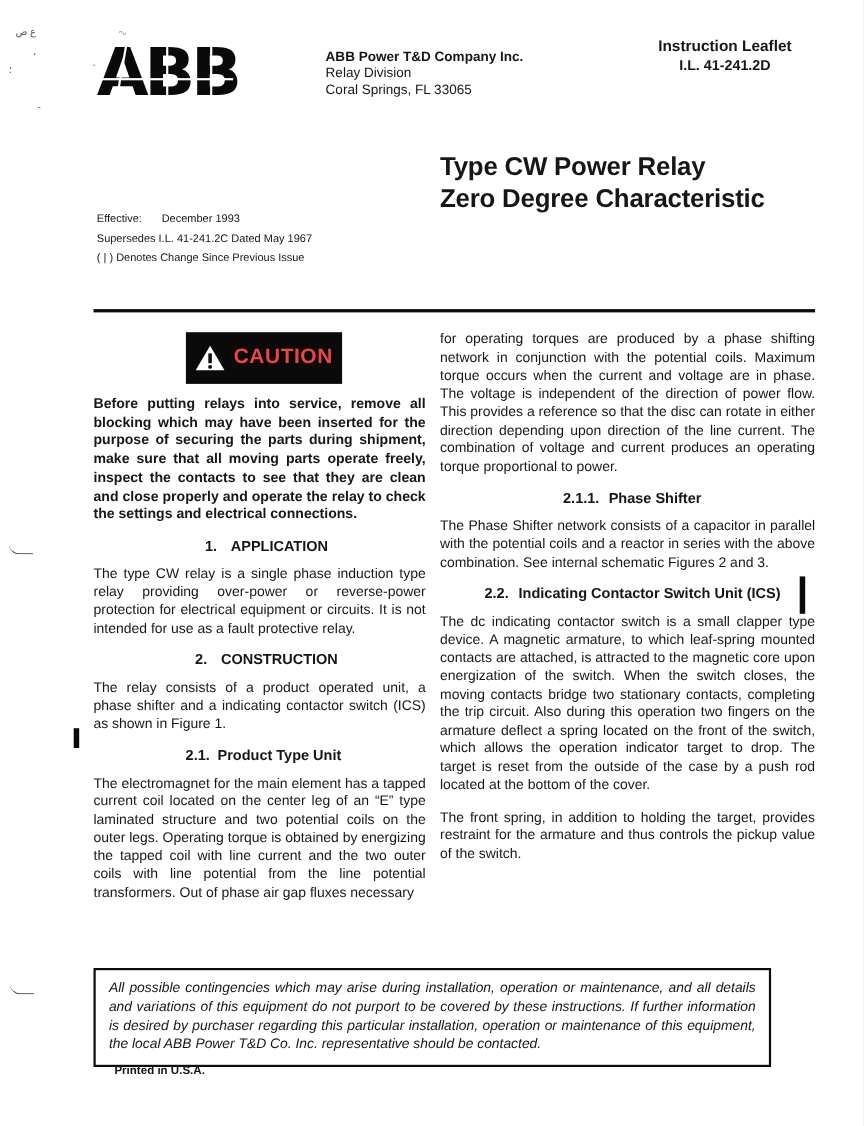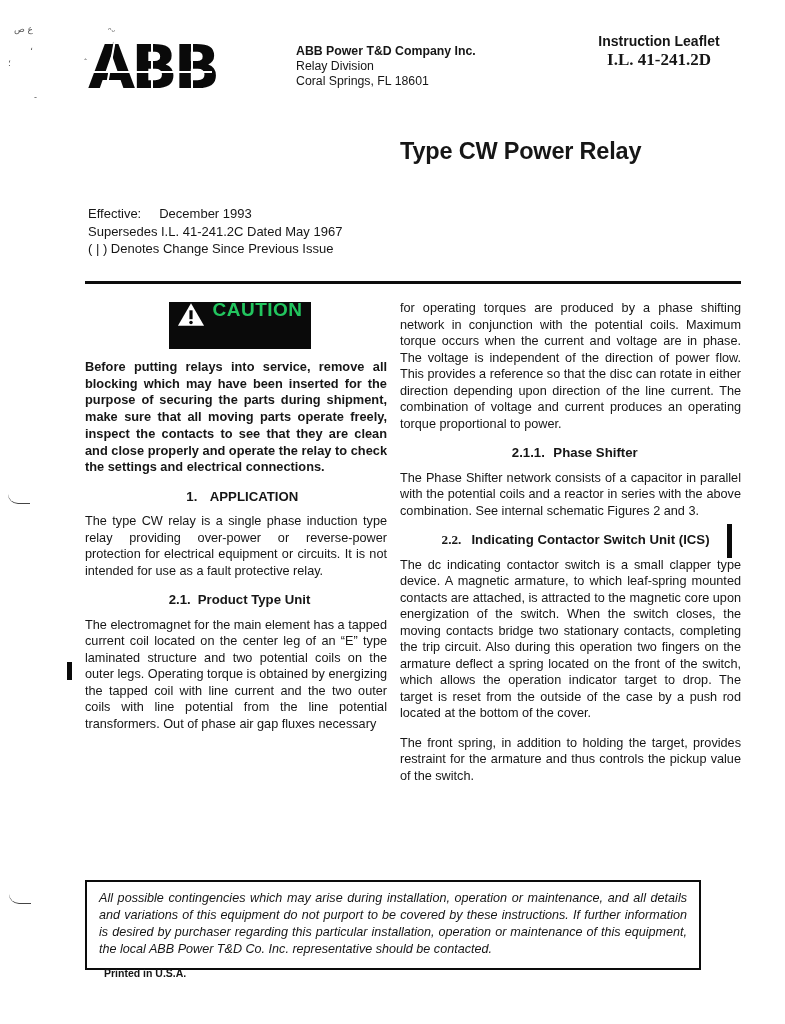--- a/index.html
+++ b/index.html
@@ -28,48 +28,48 @@
   .logo .v-slit { position:absolute; top:2px; bottom:2px; width:2px; background:#fff; }
   .logo .v1 { left:21px; transform:rotate(10deg); }
   .logo .v2 { left:63px; }
   .logo .v3 { left:103px; }
 
   .company { position:absolute; left:296px; top:44px; font-size:12.3px; line-height:15px; }
   .company .c1 { font-weight:bold; }
 
   .leaflet { position:absolute; left:585px; top:33px; width:148px; text-align:center; }
   .leaflet .l1 { font-weight:bold; font-size:14px; line-height:17px; }
-  .leaflet .l2 { font-weight:bold; font-size:17px; line-height:19px;font-family:Liberation Serif, serif; }
+  .leaflet .l2 { font-weight:bold; font-size:13px; line-height:19px; }
 
   
   .doc-title { position:absolute; left:400px; top:137px; font-weight:bold; font-size:23.5px; line-height:29px; letter-spacing:-0.2px; }
-  .meta { position:absolute; left:88px; top:205px; font-size:13px; line-height:17.5px; }
+  .meta { position:absolute; left:88px; top:191px; font-size:10px; line-height:17.5px; }
   .meta .eff-val { margin-left:18px; }
 
   .rule { position:absolute; left:85px; top:281px; width:656px; height:3px; background:#0c0c0c; }
 
   
   .col { position:absolute; top:300px; font-size:12.7px; line-height:16.5px; text-align:justify; }
   .col-left  { left:85px;  width:302px; }
   .col-right { left:400px; width:341px; }
   .col p { margin-bottom:13px; }
   .col p:last-child { margin-bottom:0; }
 
   .caution-box {
     width:142px; height:47px; margin:2px 0 10px 84px;
-    background:#0a0a0a; color:#22c55e;
-    display:flex; justify-content:center; gap:7px;
+    background:#0a0a0a; color:#ef4444;
+    display:flex; align-items:center; justify-content:center; gap:7px;
   }
   .caution-box .cap { font-weight:bold; font-size:19px; letter-spacing:0.5px; }
   .caution-par { font-weight:bold; font-size:12.8px; line-height:16.7px; margin-bottom:15px; }
 
   .sect-h { font-weight:bold; font-size:13.2px; margin:2px 0 8px 0; text-align:center; }
   .sect-h .num { display:inline-block; }
   .nw36 { min-width:36px; }
-  .nw42 { min-width:40px;font-family:Liberation Serif, serif; }
+  .nw42 { min-width:40px; }
   .nw50 { min-width:50px; }
 
   
   .chg-bar { position:absolute; background:#0a0a0a; }
   .chg-left  { left:67px;  top:662px; width:5px; height:18px; }
   .chg-right { left:727px; top:524px; width:5px; height:34px; }
 
   .scan-mark { position:absolute; color:#555; font-size:9px; pointer-events:none; }
   .squiggle { position:absolute; width:22px; height:10px; border-bottom:1.5px solid #444; border-radius:0 0 0 14px; }
 
@@ -100,30 +100,31 @@
     <span class="logo-txt">ABB</span>
     <span class="h-slit"></span>
     <span class="v-slit v1"></span>
     <span class="v-slit v2"></span>
     <span class="v-slit v3"></span>
   </div>
 
   <div class="company">
     <div class="c1">ABB Power T&amp;D Company Inc.</div>
     <div>Relay Division</div>
-    <div>Coral Springs, FL 18601</div>
+    <div>Coral Springs, FL 33065</div>
   </div>
 
   <div class="leaflet">
     <div class="l1">Instruction Leaflet</div>
     <div class="l2">I.L. 41-241.2D</div>
   </div>
 
   <div class="doc-title">
     <div>Type CW Power Relay</div>
+    <div>Zero Degree Characteristic</div>
   </div>
 
   <div class="meta">
     <div><span>Effective:</span><span class="eff-val">December 1993</span></div>
     <div>Supersedes I.L. 41-241.2C Dated May 1967</div>
     <div>( | ) Denotes Change Since Previous Issue</div>
   </div>
 
   <div class="rule"></div>
 
@@ -138,20 +139,24 @@
       <span class="cap">CAUTION</span>
     </div>
 
     <p class="caution-par">Before putting relays into service, remove all blocking which may have been inserted for the purpose of securing the parts during shipment, make sure that all moving parts operate freely, inspect the contacts to see that they are clean and close properly and operate the relay to check the settings and electrical connections.</p>
 
     <div class="sect-h">
       <span class="num nw36">1.</span><span>APPLICATION</span>
     </div>
     <p>The type CW relay is a single phase induction type relay providing over-power or reverse-power protection for electrical equipment or circuits. It is not intended for use as a fault protective relay.</p>
 
+    <div class="sect-h">
+      <span class="num nw36">2.</span><span>CONSTRUCTION</span>
+    </div>
+    <p>The relay consists of a product operated unit, a phase shifter and a indicating contactor switch (ICS) as shown in Figure 1.</p>
 
     <div class="sect-h">
       <span class="num nw36">2.1.</span><span>Product Type Unit</span>
     </div>
     <p>The electromagnet for the main element has a tapped current coil located on the center leg of an “E” type laminated structure and two potential coils on the outer legs. Operating torque is obtained by energizing the tapped coil with line current and the two outer coils with line potential from the line potential transformers. Out of phase air gap fluxes necessary</p>
 
   </div>
 
   <div class="col col-right">
 

